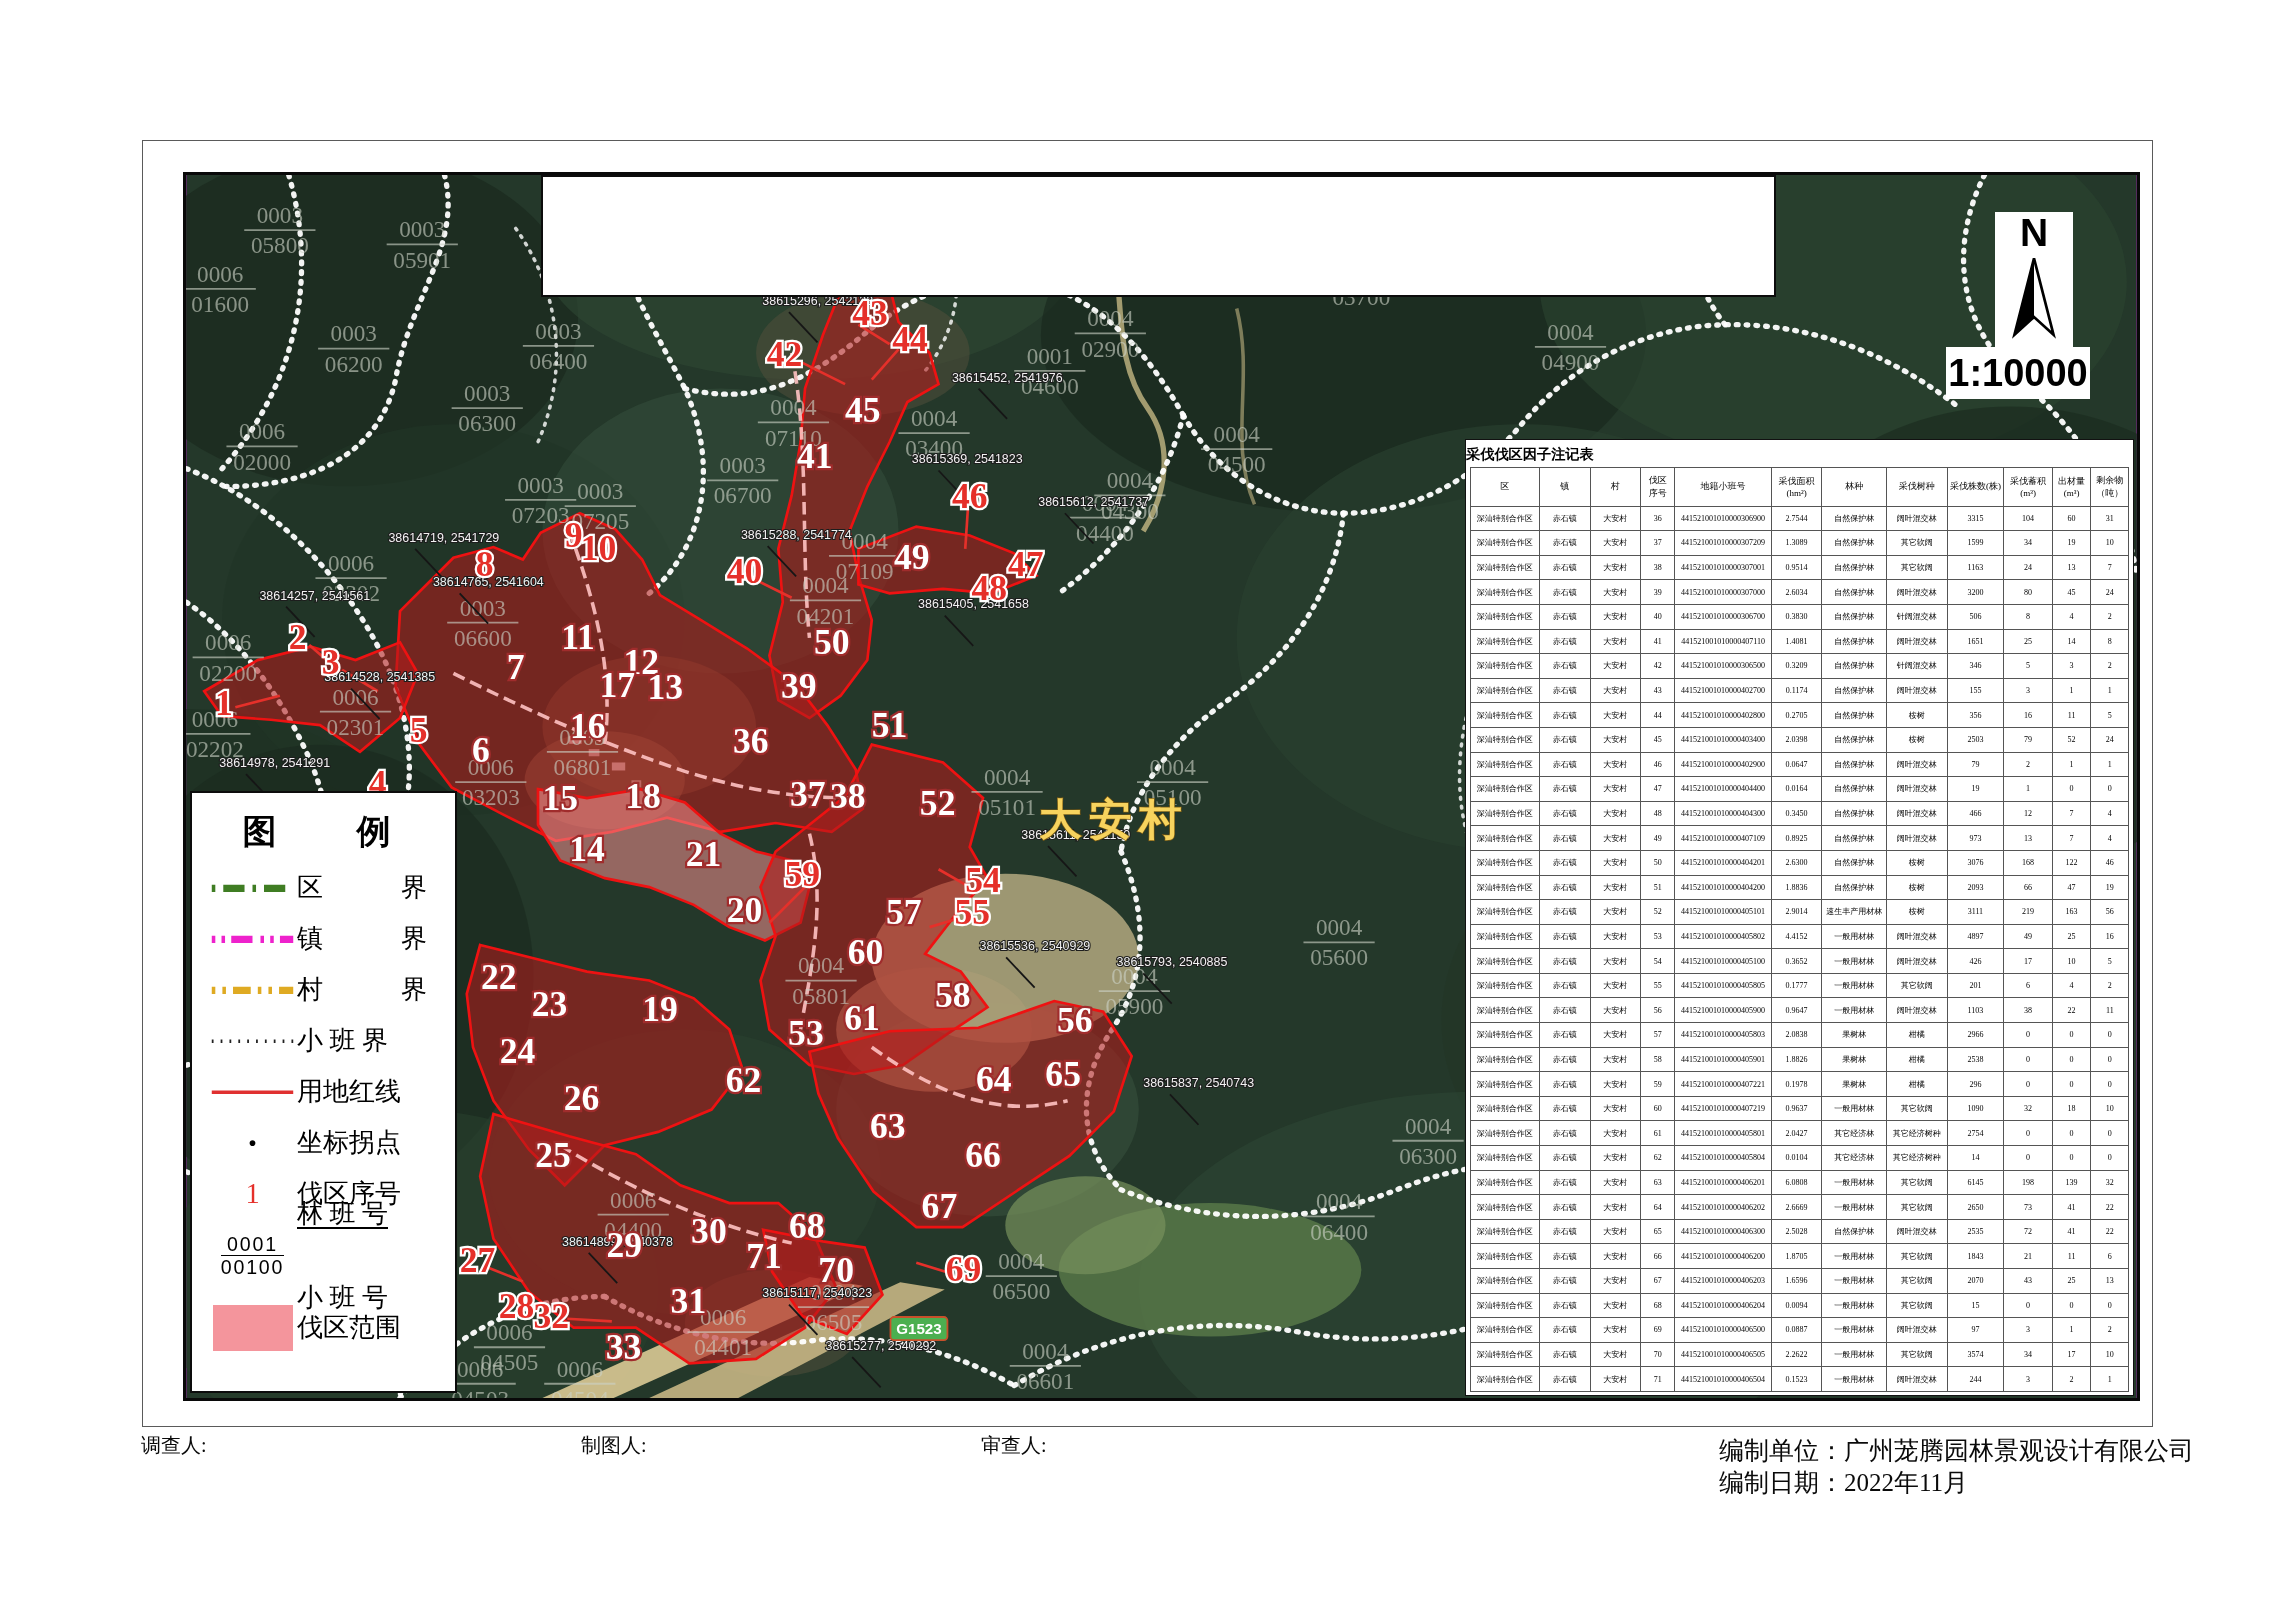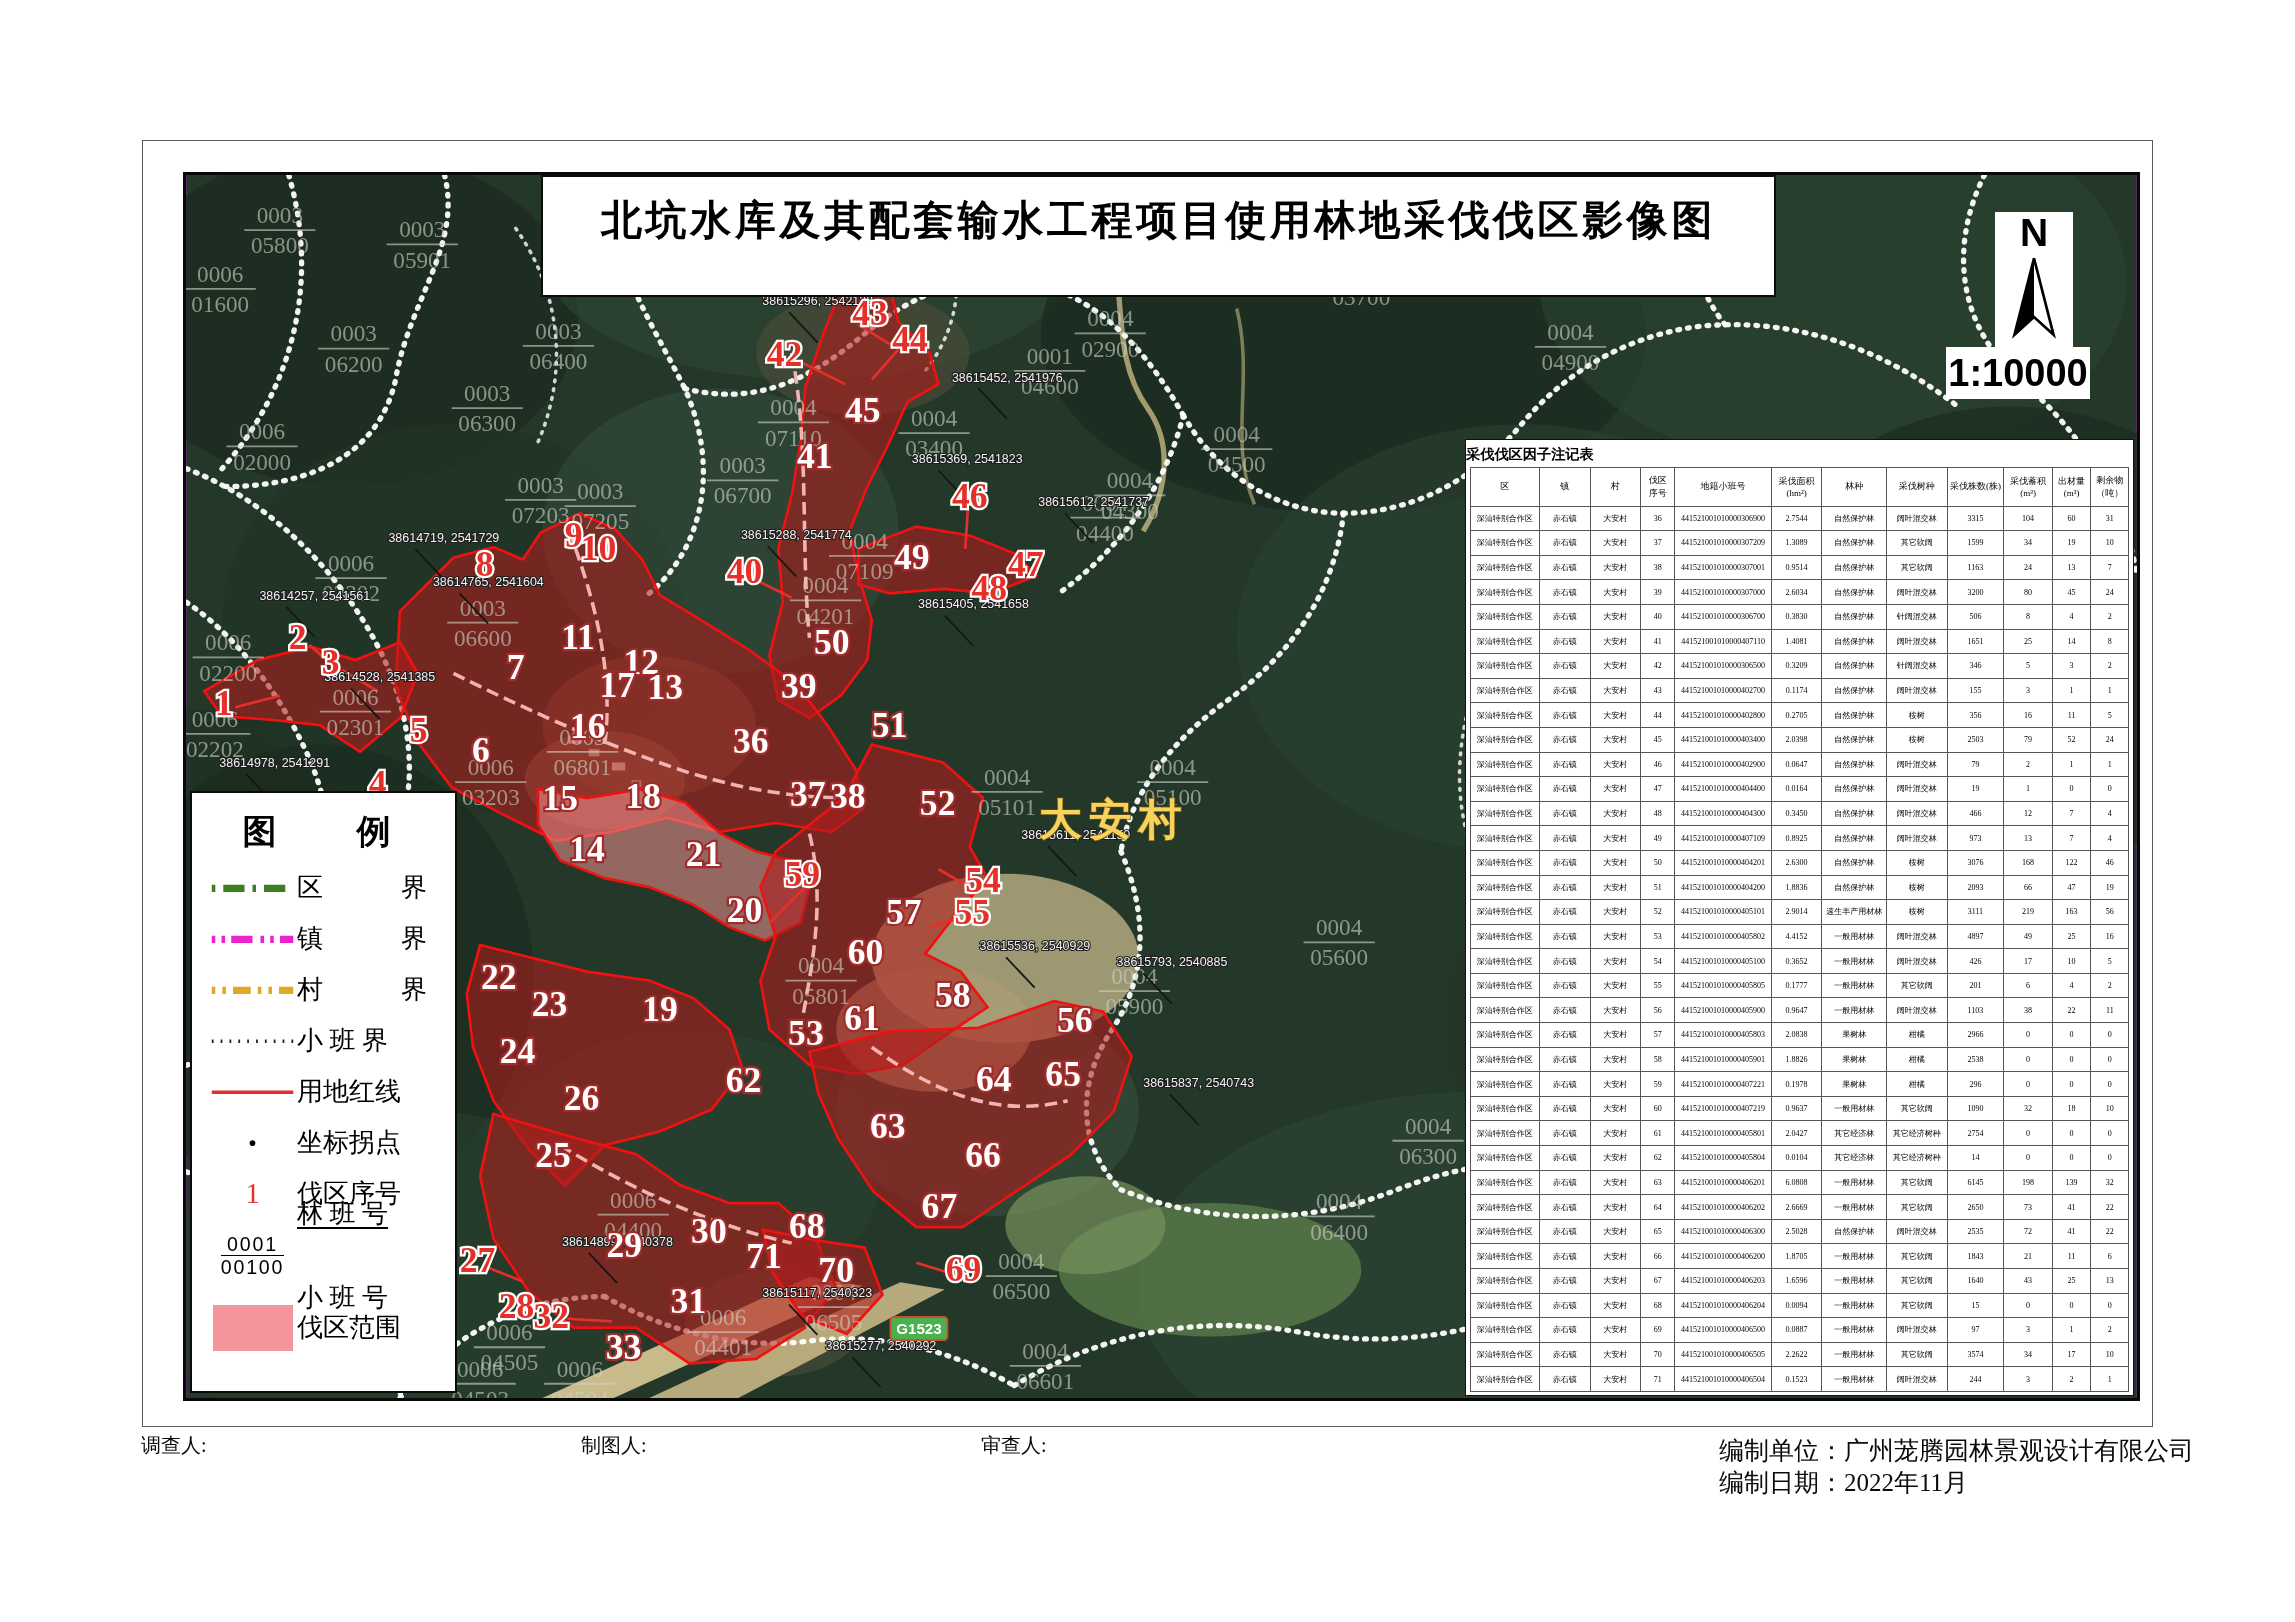--- a/index.html
+++ b/index.html
@@ -446,21 +446,20 @@
         </g>
       <g id="g-extra">
           <text x="1042" y="724" dy="0.35em" class="village">大安村</text>
           <rect x="791" y="1283" width="64" height="26" rx="4" fill="#4caf50" stroke="#c8502a" stroke-width="2"></rect>
           <text x="823" y="1297" dy="0.32em" class="badge-text">G1523</text>
         </g>
     </svg>
   </div>
 
   <div class="title-box">
-    <div class="title-main">北坑水库及其配套输水工程项目使用林地采伐伐区影像图</div>
   </div>
 
   <div class="legend">
     <div class="lg-title">图　例</div>
 
     <div class="lg-row">
       <span class="lg-sw">
         <svg width="85" height="10.7" viewBox="0 0 96 12">
             <line class="sw-qu" x1="2" y1="6" x2="94" y2="6"></line>
           </svg>
@@ -1011,21 +1010,21 @@
           </tr>
           <tr>
             <td>深汕特别合作区</td>
             <td>赤石镇</td>
             <td>大安村</td>
             <td>67</td>
             <td>441521001010000406203</td>
             <td>1.6596</td>
             <td>一般用材林</td>
             <td>其它软阔</td>
-            <td>1640</td>
+            <td>2070</td>
             <td>43</td>
             <td>25</td>
             <td>13</td>
           </tr>
           <tr>
             <td>深汕特别合作区</td>
             <td>赤石镇</td>
             <td>大安村</td>
             <td>68</td>
             <td>441521001010000406204</td>

